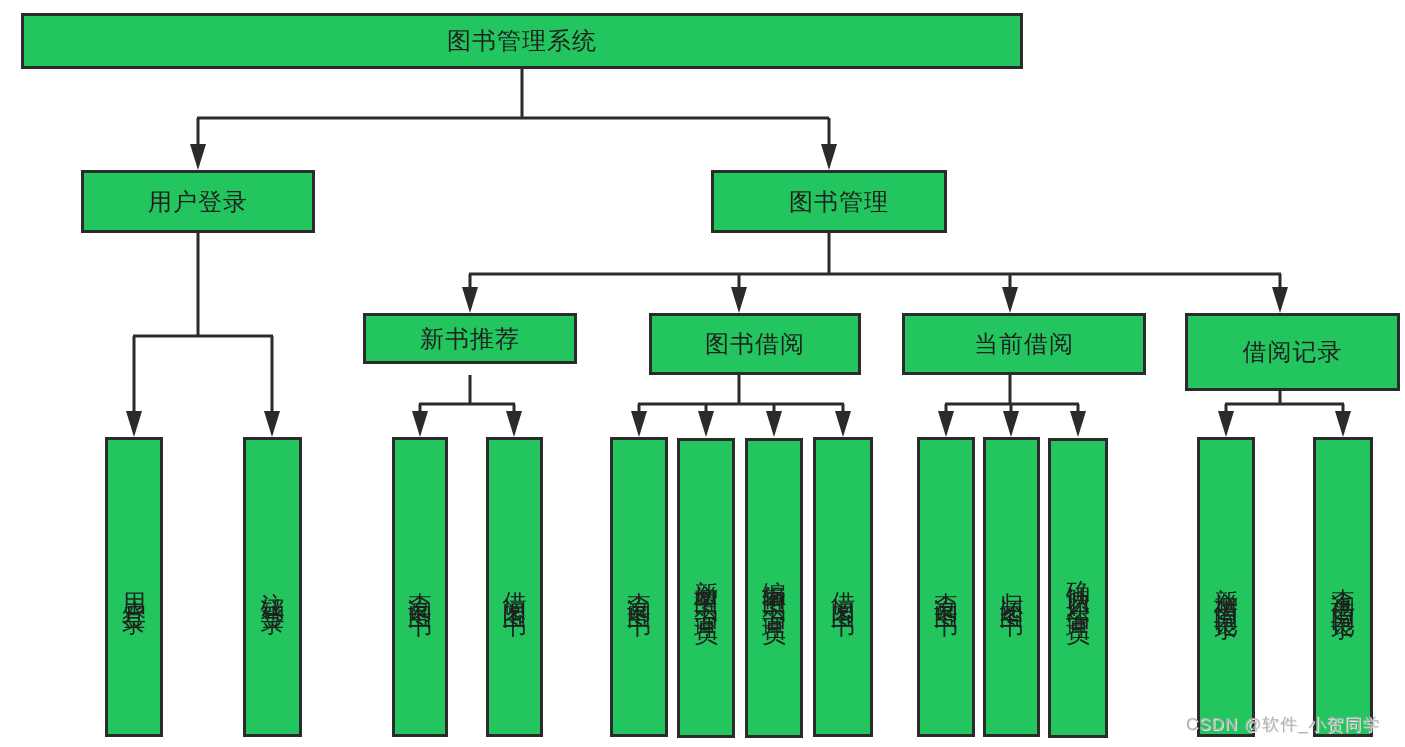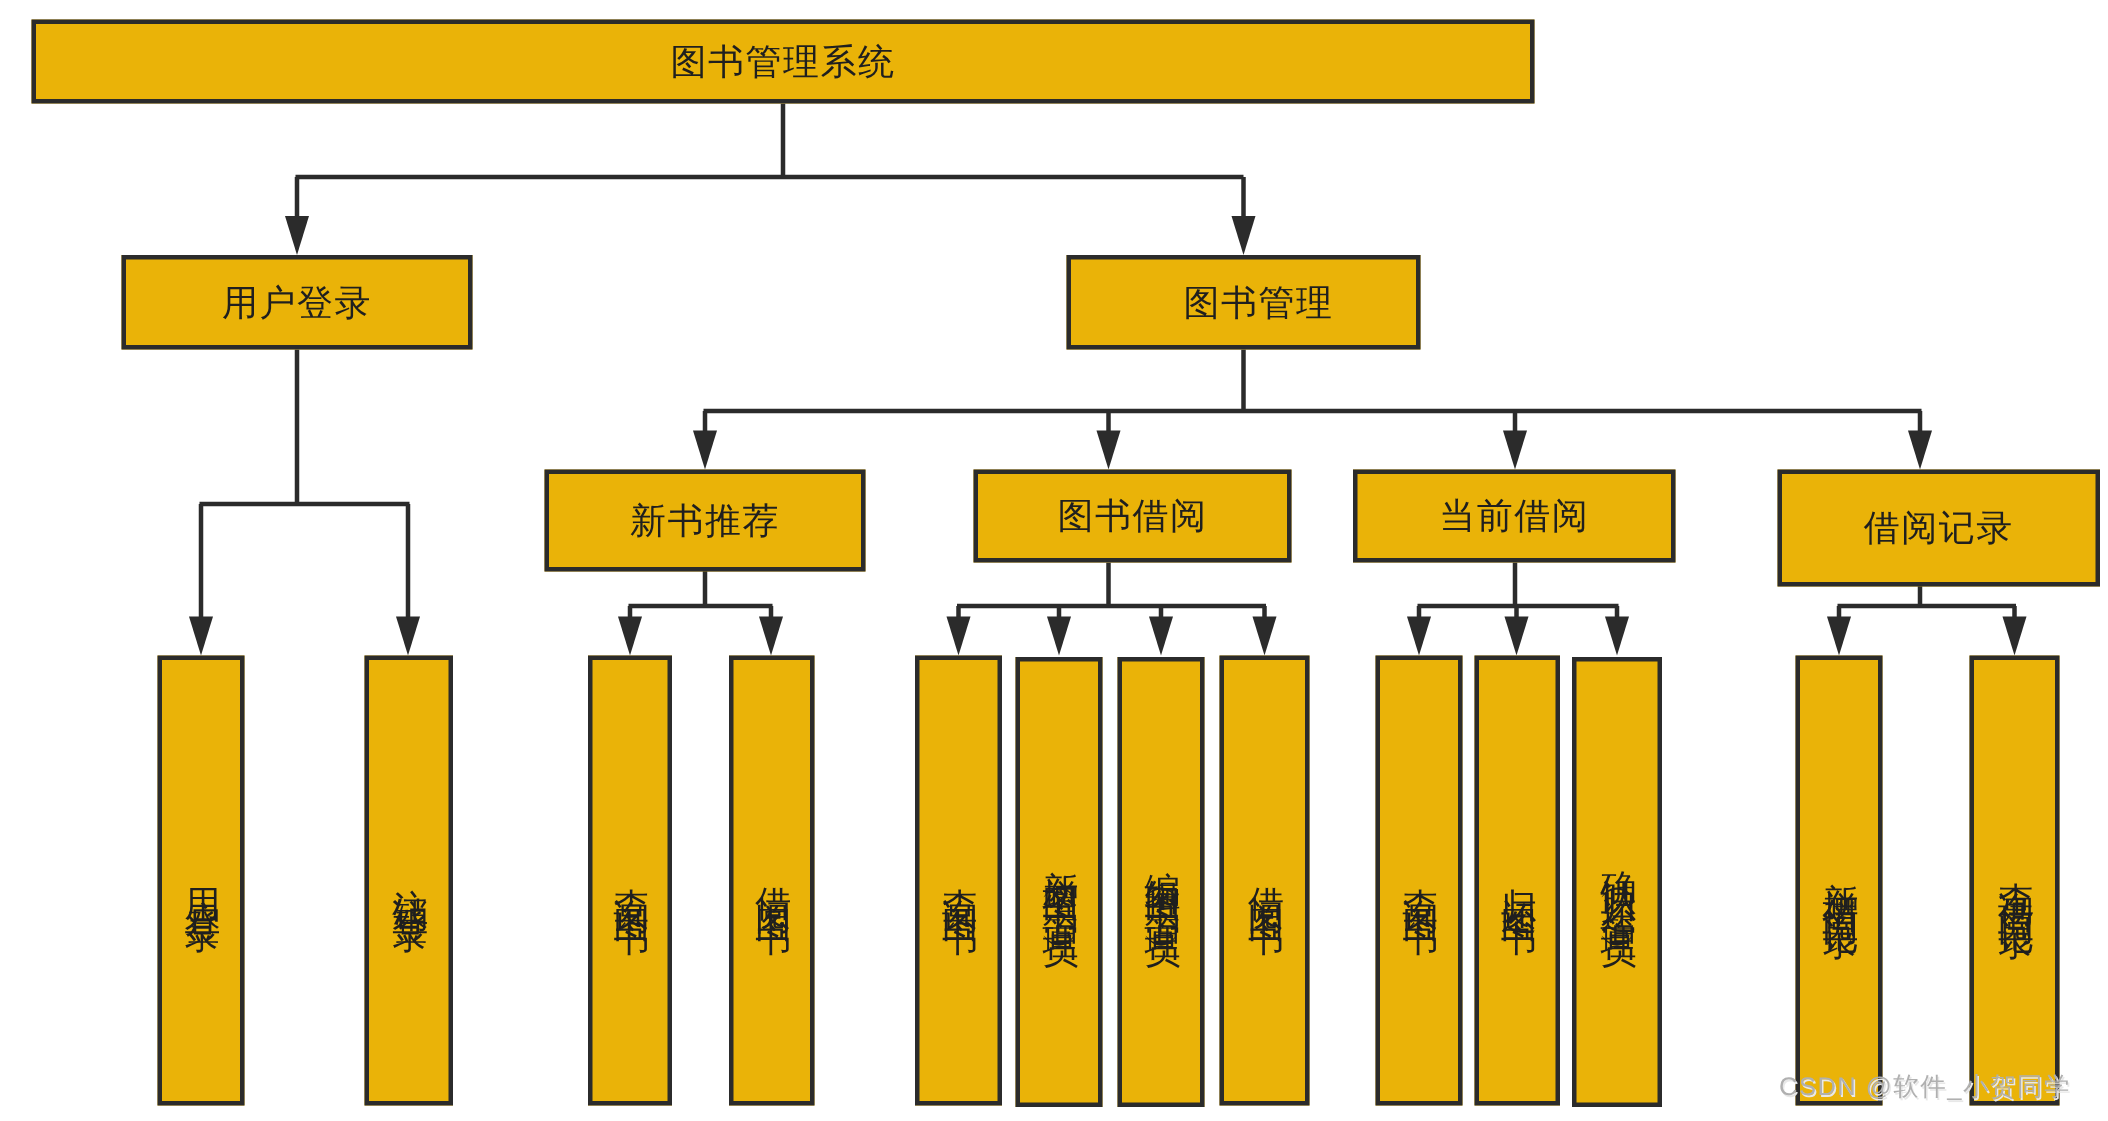--- a/index.html
+++ b/index.html
@@ -13,21 +13,21 @@
   }
   .connectors {
     position: absolute;
     left: 0; top: 0;
     width: 1405px; height: 747px;
   }
   .box {
     position: absolute;
     box-sizing: border-box;
     border: 3px solid #2b2b2b;
-    background: #eab308;
+    background: #22c55e;
     display: flex;
     align-items: center;
     justify-content: center;
     color: #1f1f1f;
     font-size: 24px;
     letter-spacing: 1px;
     text-align: center;
     white-space: nowrap;
   }
   .vbox {
@@ -99,23 +99,23 @@
       <polygon points="1218,411 1234,411 1226,437"></polygon>
       <polygon points="1335,411 1351,411 1343,437"></polygon>
     </g>
   </svg>
 
   <div class="box" style="left:21px; top:13px; width:1002px; height:56px;">图书管理系统</div>
 
   <div class="box" style="left:81px; top:170px; width:234px; height:63px;">用户登录</div>
   <div class="box" style="left:711px; top:170px; width:236px; height:63px;padding-left:20px;">图书管理</div>
 
-  <div class="box" style="left:363px; top:313px; width:214px; height:68px;">新书推荐</div>
+  <div class="box" style="left:363px; top:313px; width:214px; height:51px;">新书推荐</div>
   <div class="box" style="left:633px; top:313px; width:212px; height:62px;margin-left:16px;">图书借阅</div>
-  <div class="box" style="left:902px; top:313px; width:215px; height:62px;">当前借阅</div>
+  <div class="box" style="left:902px; top:313px; width:244px; height:62px;">当前借阅</div>
   <div class="box" style="left:1185px; top:313px; width:215px; height:78px;">借阅记录</div>
 
   <div class="box vbox" style="left:105px; top:437px; width:58px; height:300px;">用户登录</div>
   <div class="box vbox" style="left:243px; top:437px; width:59px; height:300px;">注销登录</div>
 
   <div class="box vbox" style="left:392px; top:437px; width:56px; height:300px;">查询图书</div>
   <div class="box vbox" style="left:486px; top:437px; width:57px; height:300px;">借阅图书</div>
 
   <div class="box vbox" style="left:610px; top:437px; width:58px; height:300px;">查询图书</div>
   <div class="box vbox" style="left:677px; top:438px; width:58px; height:300px; letter-spacing:6px;">新增图书（管理员）</div>

